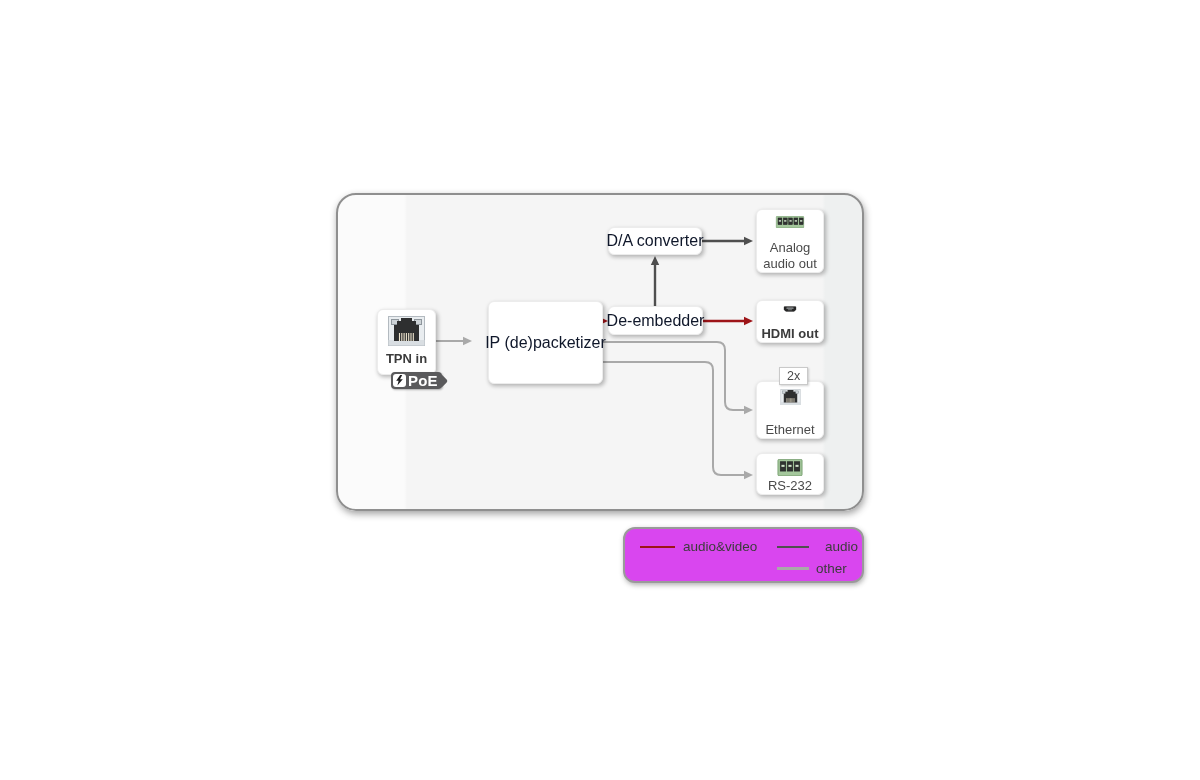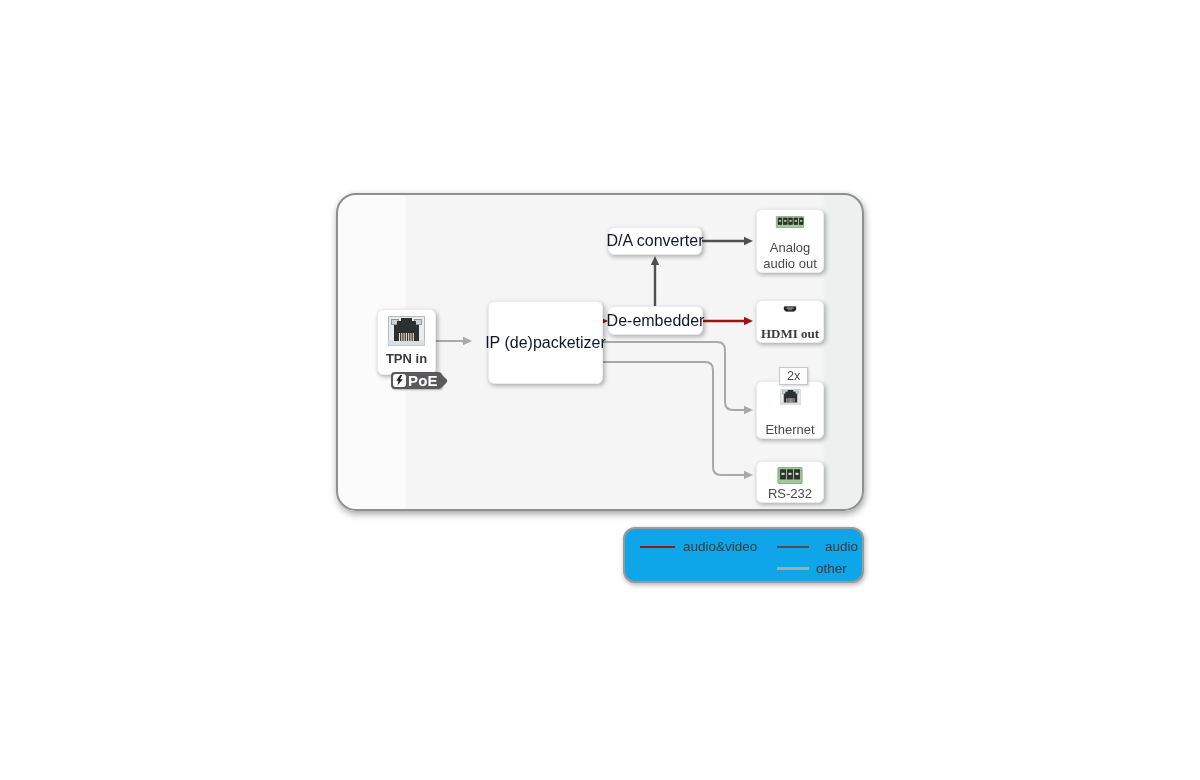--- a/index.html
+++ b/index.html
@@ -23,40 +23,40 @@
         display:flex;align-items:center;justify-content:center;
         font-size:16px;color:#0f172a;white-space:nowrap;}
   .lbl{font-size:13px;color:#4a4a4a;text-align:center;line-height:1.22;}
   .lbl.bold{font-weight:bold;color:#3b3b3b;}
 
   .tpn-card{left:39px;top:114px;width:59px;height:66px;padding-top:6px;gap:5px;}
   .ip-box{left:150px;top:106px;width:115px;height:83px;}
   .deemb-box{left:270px;top:111px;width:95px;height:29px;}
   .da-box{left:270px;top:32px;width:94px;height:28px;}
   .analog-card{left:418px;top:14px;width:68px;height:64px;padding-top:6px;gap:12px;}
-  .hdmi-card{left:418px;top:105px;width:68px;height:43px;padding-top:5px;gap:14px;font-family:Liberation Serif, serif;}
+  .hdmi-card{left:418px;top:105px;width:68px;height:43px;padding-top:5px;gap:14px;}
   .eth-card{left:418px;top:186px;width:68px;height:58px;padding-top:7px;gap:17px;z-index:1;}
-  .rs232-card{left:418px;top:266px;width:68px;height:42px;padding-top:5px;gap:2px;}
+  .rs232-card{left:418px;top:258px;width:68px;height:42px;padding-top:5px;gap:2px;}
 
   .badge-2x{position:absolute;left:441px;top:172px;z-index:2;background:#ffffff;border:1px solid #c9c9c9;
             border-radius:0;padding:0 7px;font-size:12.5px;color:#4a4a4a;line-height:16px;
             box-shadow:1px 1px 2px rgba(0,0,0,.18);}
 
   
   .poe-badge{position:absolute;left:53px;top:177px;z-index:3;height:17px;background:#5a5a5c;border-radius:4px;
              display:flex;align-items:center;padding:0 4px 0 2px;gap:2px;box-shadow:1px 1px 2px rgba(0,0,0,.3);}
   .poe-tail{position:absolute;right:-4.5px;top:3.5px;width:10px;height:10px;background:#5a5a5c;
             transform:rotate(45deg);border-radius:2px;}
   .poe-bolt{width:13px;height:13px;background:#ffffff;border-radius:3px;display:flex;
             align-items:center;justify-content:center;position:relative;z-index:1;}
   .poe-text{color:#ffffff;font-size:15px;font-weight:bold;position:relative;z-index:1;letter-spacing:.2px;}
 
   
   .legend{position:absolute;left:623px;top:527px;width:241px;height:56px;box-sizing:border-box;
-          background:#0ea5e9;border:2px solid #9a9a9a;border-radius:12px;
+          background:#d946ef;border:2px solid #9a9a9a;border-radius:12px;
           box-shadow:1px 2px 5px rgba(60,60,60,.4);}
   .legend .swatch{position:absolute;height:2.5px;}
   .legend .ltext{position:absolute;font-size:13.5px;color:#3c3c3c;white-space:nowrap;}
 </style>
 </head>
 <body>
 
 <div class="stage">
 
   <div class="panel">

